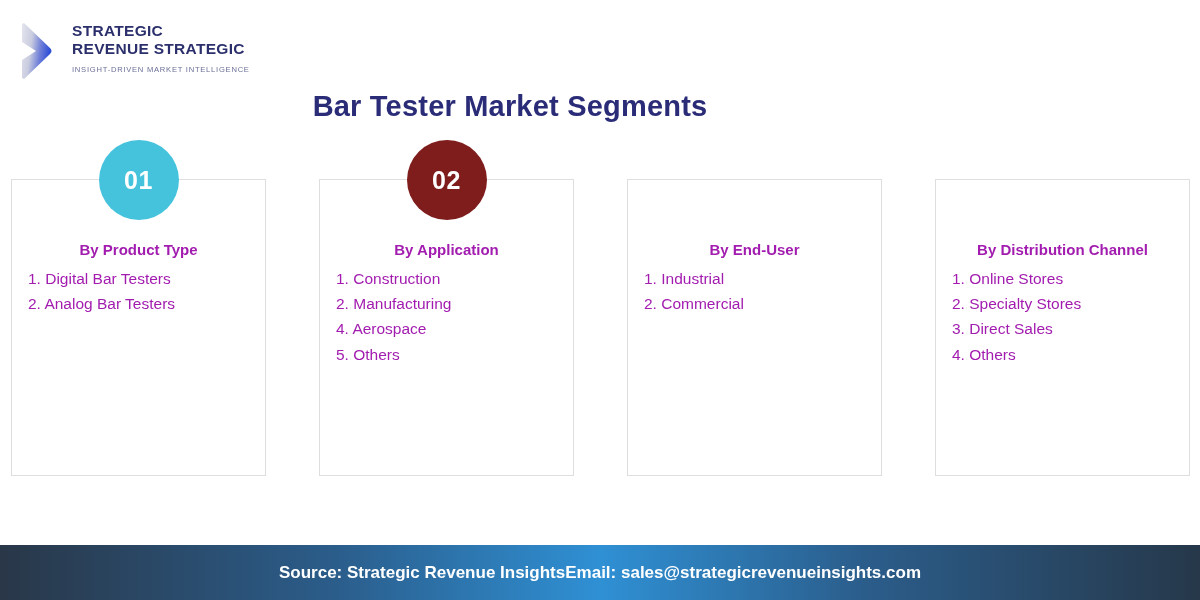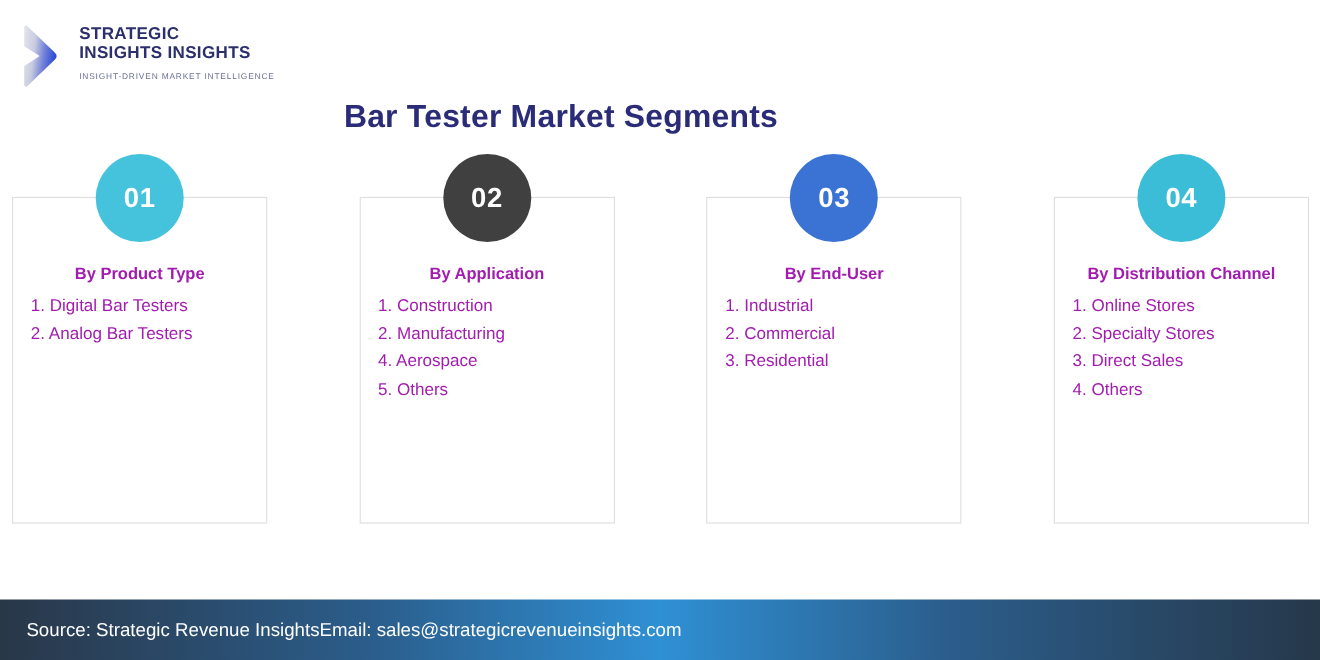--- a/index.html
+++ b/index.html
@@ -67,21 +67,21 @@
     position: absolute;
     top: 179px;
     left: 11px;
     width: 1179px;
     height: 297px;
     display: flex;
     justify-content: space-between;
   }
   .card {
     position: relative;
-    width: 232px;
+    width: 255px;
     height: 297px;
     box-sizing: border-box;
     border: 1px solid #dedede;
     background: #ffffff;
   }
   .badge {
     position: absolute;
     top: -40px;
     left: 50%;
     transform: translateX(-50%);
@@ -125,23 +125,24 @@
     width: 1200px;
     height: 55px;
     background: linear-gradient(90deg,
         #293748 0%,
         #2b5d8b 28%,
         #2f90d4 50%,
         #2b5d8b 72%,
         #26384a 100%);
     display: flex;
     align-items: center;
-    justify-content: flex-start;
+    justify-content: center;
     padding: 0 24px;
     box-sizing: border-box;
+    font-weight: bold;
   }
   .footer-text {
     color: #ffffff;
     font-size: 17px;
     white-space: nowrap;
   }
 </style>
 </head>
 <body>
 
@@ -154,61 +155,58 @@
           <stop offset="38%" stop-color="#c9ccdf"></stop>
           <stop offset="70%" stop-color="#6f7fd8"></stop>
           <stop offset="100%" stop-color="#2f4fd6"></stop>
         </linearGradient>
       </defs>
       <path d="M2 4 L4 3 L30 28 Q33 31 30 34 L4 59 L2 58 L2 40 L16 31 L2 22 Z" fill="url(#chevGrad)"></path>
     </svg>
   </span>
   <span class="logo-text-wrap">
     <span class="logo-line">STRATEGIC</span><br>
-    <span class="logo-line">INSIGHTS INSIGHTS</span>
+    <span class="logo-line">REVENUE STRATEGIC</span>
     <div class="logo-tagline">INSIGHT-DRIVEN MARKET INTELLIGENCE</div>
   </span>
 </div>
 
 <div class="main-title">Bar Tester Market Segments</div>
 
 <div class="cards">
 
   <div class="card">
     <div class="badge" style="background: rgb(69, 195, 221);">01</div>
     <div class="card-title">By Product Type</div>
     <ul class="card-list">
       <li>1. Digital Bar Testers</li>
       <li>2. Analog Bar Testers</li>
     </ul>
   </div>
 
   <div class="card">
-    <div class="badge" style="background: #404040;">02</div>
+    <div class="badge" style="background: #7f1d1d;">02</div>
     <div class="card-title">By Application</div>
     <ul class="card-list">
       <li>1. Construction</li>
       <li>2. Manufacturing</li>
       <li>4. Aerospace</li>
       <li>5. Others</li>
     </ul>
   </div>
 
   <div class="card">
-    <div class="badge" style="background: rgb(59, 115, 212);">03</div>
     <div class="card-title">By End-User</div>
     <ul class="card-list">
       <li>1. Industrial</li>
       <li>2. Commercial</li>
-      <li>3. Residential</li>
-    </ul>
-  </div>
-
-  <div class="card">
-    <div class="badge" style="background: rgb(59, 189, 216);">04</div>
+    </ul>
+  </div>
+
+  <div class="card">
     <div class="card-title">By Distribution Channel</div>
     <ul class="card-list">
       <li>1. Online Stores</li>
       <li>2. Specialty Stores</li>
       <li>3. Direct Sales</li>
       <li>4. Others</li>
     </ul>
   </div>
 
 </div>

